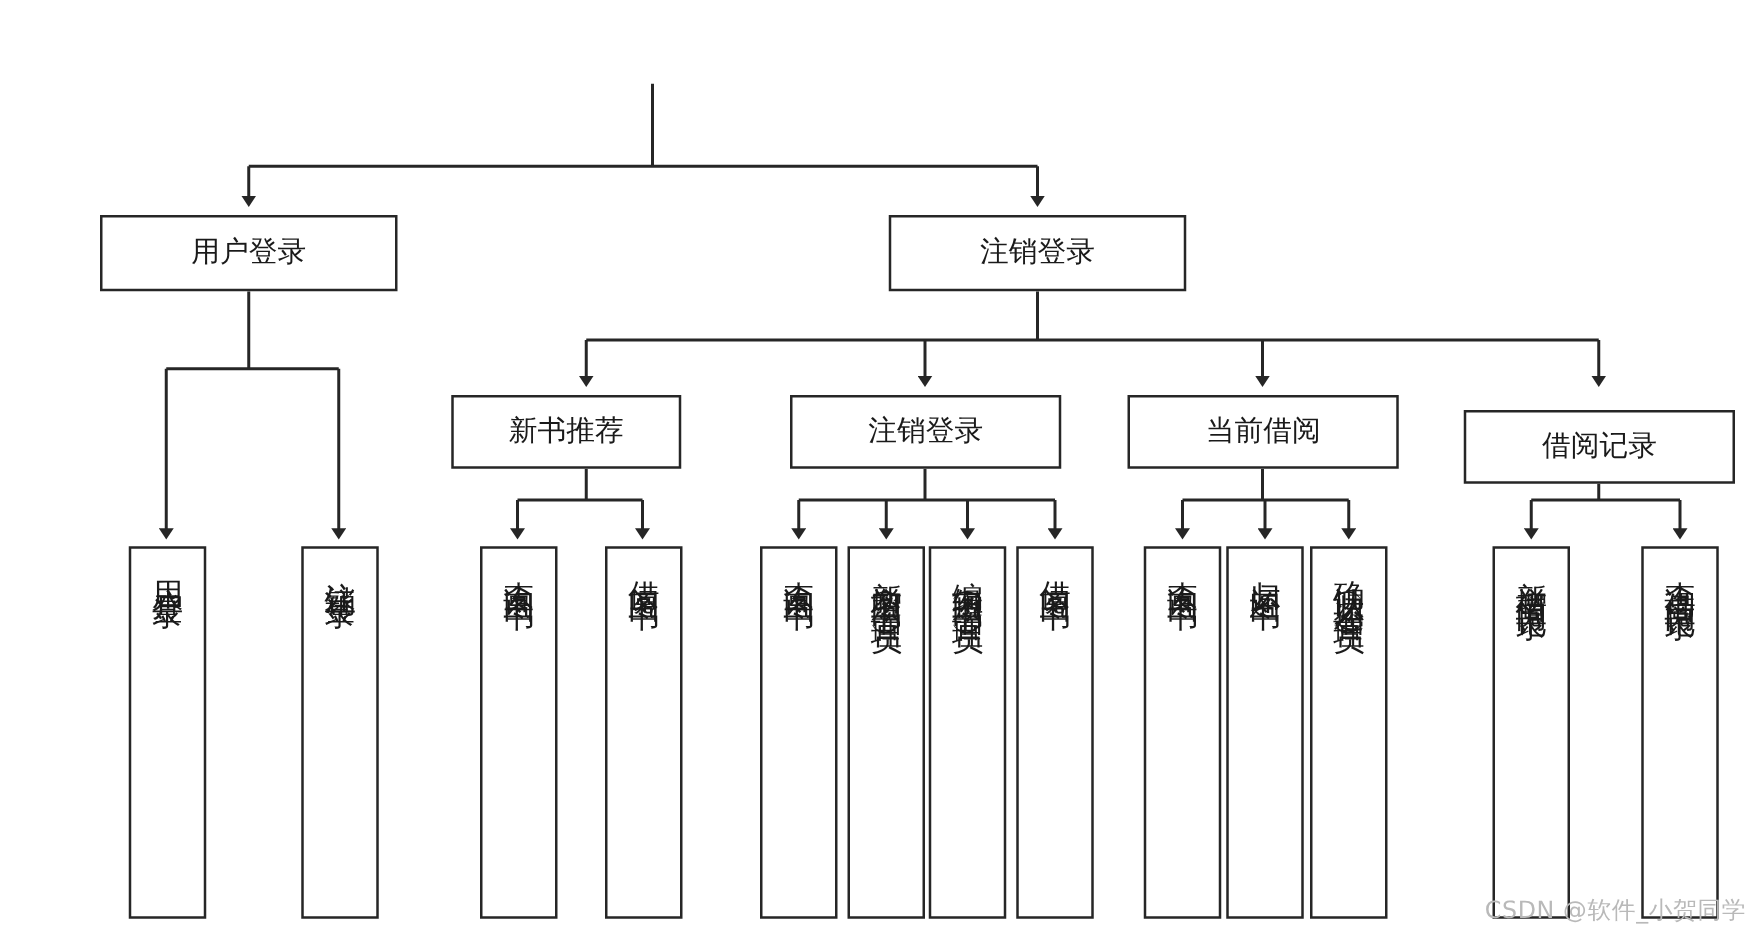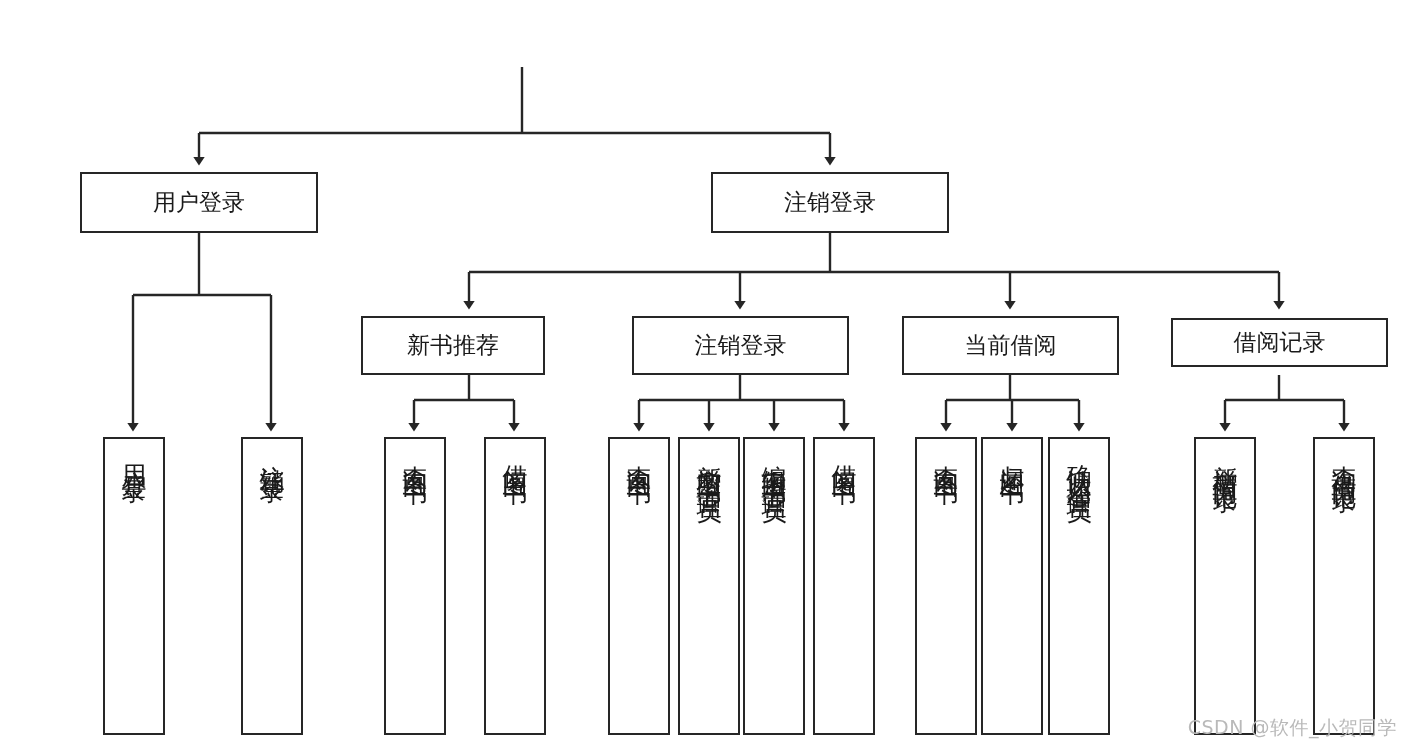--- a/index.html
+++ b/index.html
@@ -141,21 +141,21 @@
   </div>
 
   <div class="node h" style="left:632px; top:316px; width:217px; height:59px;">
     <span class="label">注销登录</span>
   </div>
 
   <div class="node h" style="left:902px; top:316px; width:217px; height:59px;">
     <span class="label">当前借阅</span>
   </div>
 
-  <div class="node h" style="left:1171px; top:318px; width:217px; height:49px;">
+  <div class="node h" style="left:1171px; top:328px; width:217px; height:59px;">
     <span class="label">借阅记录</span>
   </div>
 
   <div class="node v" style="left:103px; top:437px; width:62px; height:298px;">
     <span class="label">用户登录</span>
   </div>
 
   <div class="node v" style="left:241px; top:437px; width:62px; height:298px;">
     <span class="label">注销登录</span>
   </div>

